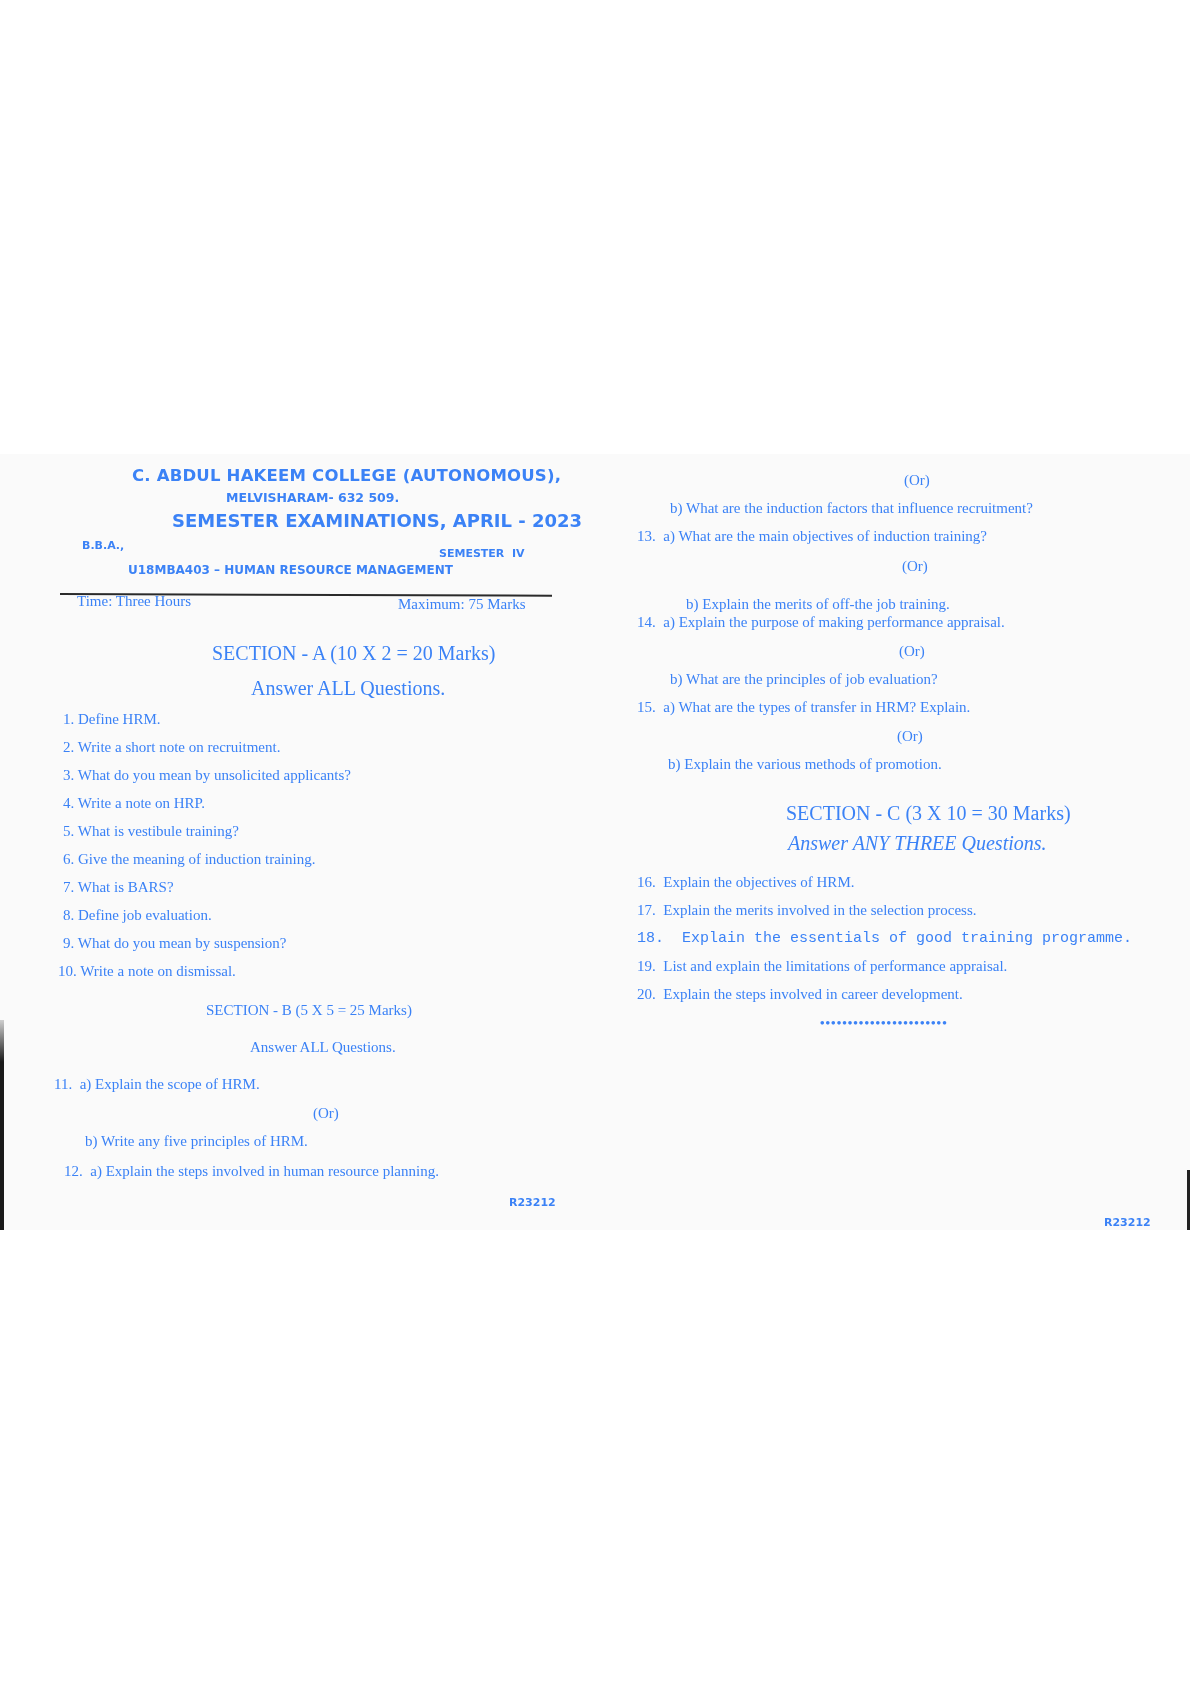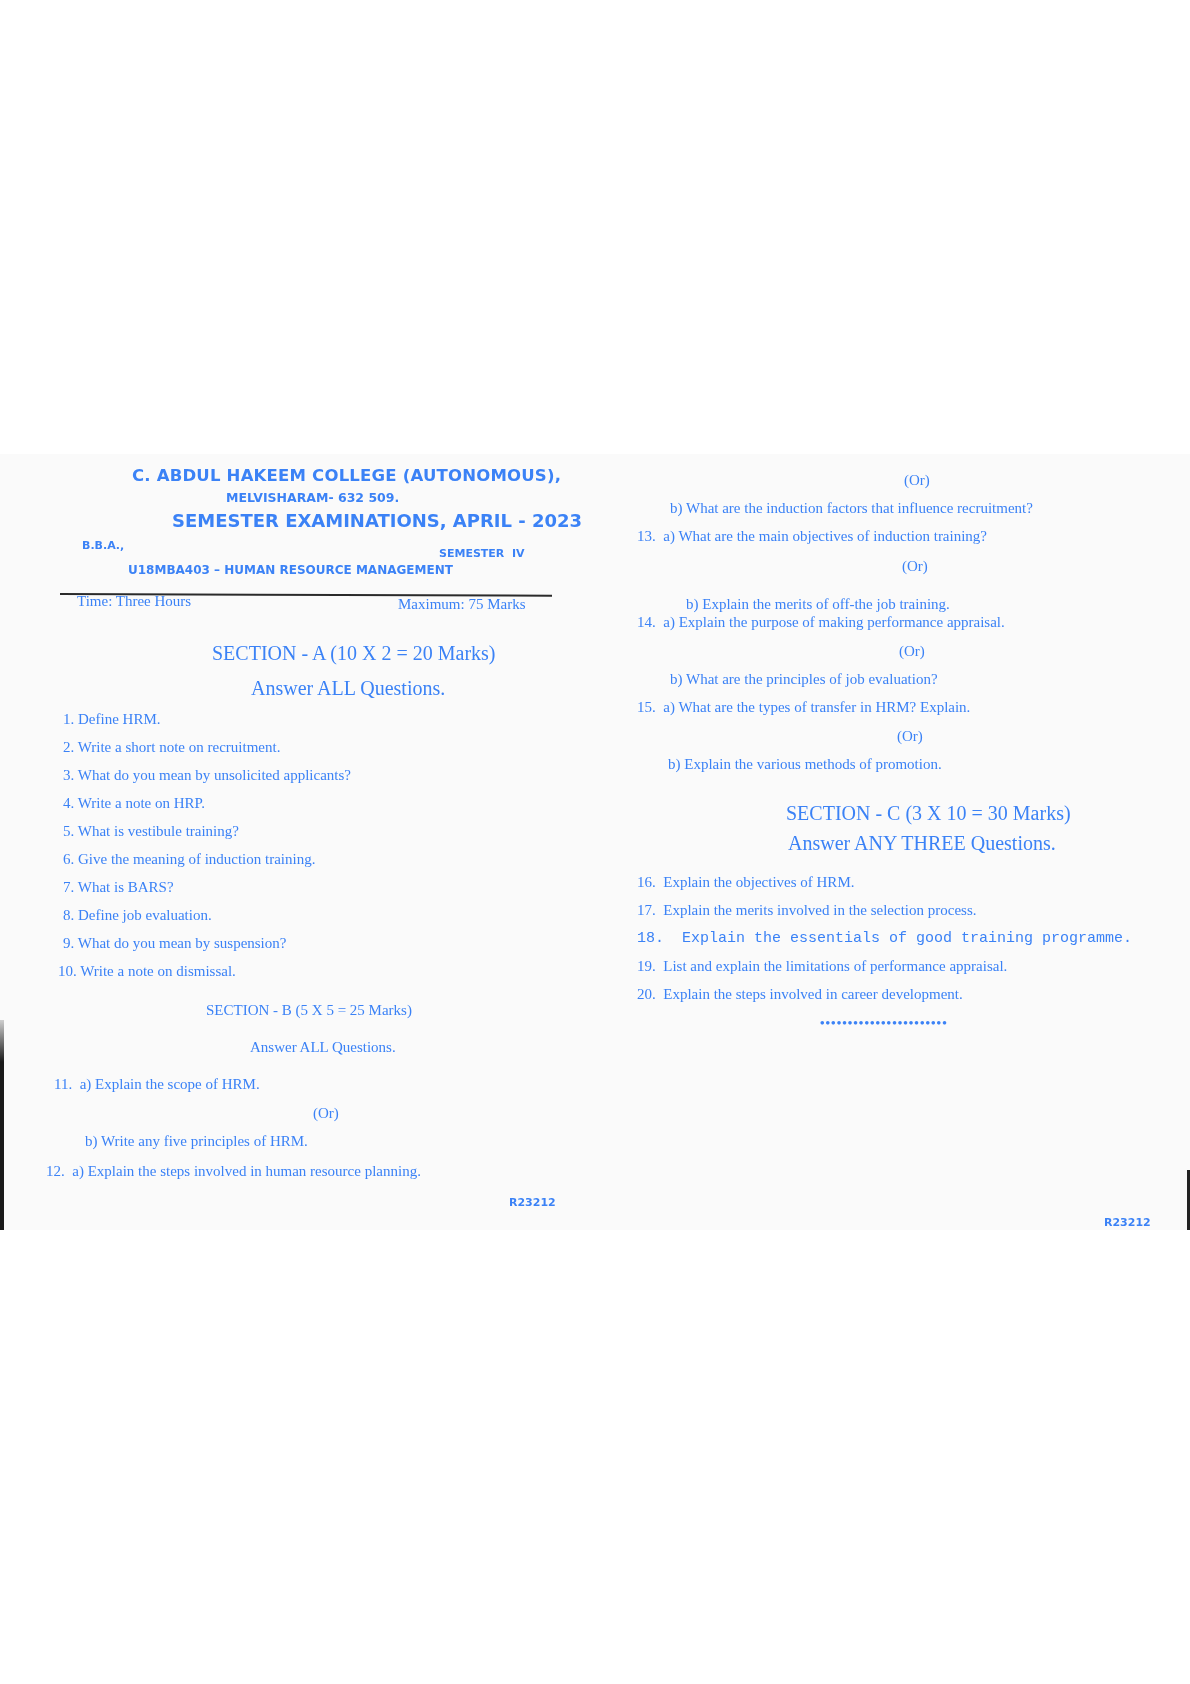--- a/index.html
+++ b/index.html
@@ -64,41 +64,41 @@
   <div class="t serif" style="left:63px; top:935px;"><span>9.</span> <span>What do you mean by suspension?</span></div>
   <div class="t serif" style="left:58px; top:963px;"><span>10.</span> <span>Write a note on dismissal.</span></div>
 </div>
 
 <div class="t serif" style="left:206px; top:1002px;">SECTION - B (5 X 5 = 25 Marks)</div>
 <div class="t serif" style="left:250px; top:1039px;">Answer ALL Questions.</div>
 
 <div class="t serif" style="left:54px; top:1076px;"><span>11.</span>&nbsp;&nbsp;<span>a) Explain the scope of HRM.</span></div>
 <div class="t serif" style="left:313px; top:1105px;">(Or)</div>
 <div class="t serif" style="left:85px; top:1133px;">b) Write any five principles of HRM.</div>
-<div class="t serif" style="left:46px; top:1163px;text-align:right;"><span>12.</span>&nbsp;&nbsp;<span>a) Explain the steps involved in human resource planning.</span></div>
+<div class="t serif" style="left:64px; top:1163px;text-align:right;"><span>12.</span>&nbsp;&nbsp;<span>a) Explain the steps involved in human resource planning.</span></div>
 
 <div class="t sans code" style="left:509px; top:1196px;">R23212</div>
 
 <div class="t serif" style="left:904px; top:472px;">(Or)</div>
 <div class="t serif" style="left:670px; top:500px;">b) What are the induction factors that influence recruitment?</div>
 
 <div class="t serif" style="left:637px; top:528px;"><span>13.</span>&nbsp;&nbsp;<span>a) What are the main objectives of induction training?</span></div>
 <div class="t serif" style="left:902px; top:558px;">(Or)</div>
 <div class="t serif" style="left:686px; top:586px;margin-top:10px;">b) Explain the merits of off-the job training.</div>
 
 <div class="t serif" style="left:637px; top:614px;"><span>14.</span>&nbsp;&nbsp;<span>a) Explain the purpose of making performance appraisal.</span></div>
 <div class="t serif" style="left:899px; top:643px;">(Or)</div>
 <div class="t serif" style="left:670px; top:671px;">b) What are the principles of job evaluation?</div>
 
 <div class="t serif" style="left:637px; top:699px;"><span>15.</span>&nbsp;&nbsp;<span>a) What are the types of transfer in HRM? Explain.</span></div>
 <div class="t serif" style="left:897px; top:728px;">(Or)</div>
 <div class="t serif" style="left:668px; top:756px;">b) Explain the various methods of promotion.</div>
 
 <div class="t serif sec" style="left:786px; top:802px;">SECTION - C (3 X 10 = 30 Marks)</div>
-<div class="t serif sec" style="left:788px; top:832px;">Answer ANY THREE Questions.</div>
+<div class="t serif sec" style="left:788px; top:832px;font-style:italic;">Answer ANY THREE Questions.</div>
 
 <div>
   <div class="t serif" style="left:637px; top:874px;"><span>16.</span>&nbsp;&nbsp;<span>Explain the objectives of HRM.</span></div>
   <div class="t serif" style="left:637px; top:902px;"><span>17.</span>&nbsp;&nbsp;<span>Explain the merits involved in the selection process.</span></div>
   <div class="t serif" style="left:637px; top:930px;font-family:Liberation Mono, monospace;"><span>18.</span>&nbsp;&nbsp;<span>Explain the essentials of good training programme.</span></div>
   <div class="t serif" style="left:637px; top:958px;"><span>19.</span>&nbsp;&nbsp;<span>List and explain the limitations of performance appraisal.</span></div>
   <div class="t serif" style="left:637px; top:986px;"><span>20.</span>&nbsp;&nbsp;<span>Explain the steps involved in career development.</span></div>
 </div>
 
 <div class="t dots" style="left:820px; top:1015px;">•••••••••••••••••••••••</div>

